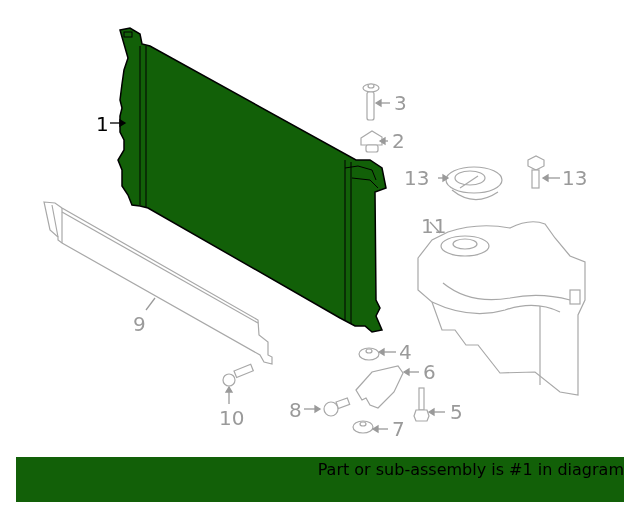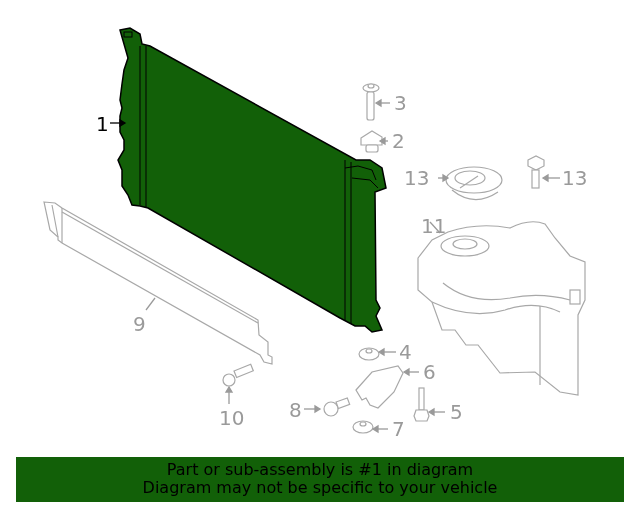--- a/index.html
+++ b/index.html
@@ -3,21 +3,21 @@
   <meta charset="utf-8">
   <style>
     html, body { margin: 0; padding: 0; background: #ffffff; }
     body { width: 640px; height: 512px; position: relative; overflow: hidden;
            font-family: "DejaVu Sans", sans-serif; }
     #diagram { position: absolute; left: 0; top: 0; width: 640px; height: 512px; }
     .callout { position: absolute; font-family: "DejaVu Sans", sans-serif;
                font-size: 20px; line-height: 20px; color: #9a9a9a; }
     .callout.main { color: #000000; }
     #banner { position: absolute; left: 16px; top: 457px; width: 608px; height: 45px;
-              background: #126008; color: #000000; text-align: center;
+              background: #126008; color: #000000; text-align: right;
               font-family: "DejaVu Sans", sans-serif; font-size: 16px; line-height: 18px;
               padding-top: 4px; box-sizing: border-box; }
     #banner div { white-space: nowrap; }
   </style>
 </head>
 <body>
 
 <svg id="diagram" viewBox="0 0 640 512" xmlns="http://www.w3.org/2000/svg">
 
   <g fill="#ffffff" stroke="#a8a8a8" stroke-width="1.2">
@@ -139,14 +139,13 @@
 <div class="callout" style="left:392px;top:419px;">7</div>
 <div class="callout" style="left:289px;top:400px;">8</div>
 <div class="callout" style="left:133px;top:314px;">9</div>
 <div class="callout" style="left:219px;top:408px;text-align:right;">10</div>
 <div class="callout" style="left:421px;top:216px;">11</div>
 <div class="callout" style="left:562px;top:168px;">13</div>
 <div class="callout" style="left:404px;top:168px;">13</div>
 
 <div id="banner">
   <div>Part or sub-assembly is #1 in diagram</div>
-  <div>Diagram may not be specific to your vehicle</div>
 </div>
 
 </body></html>

